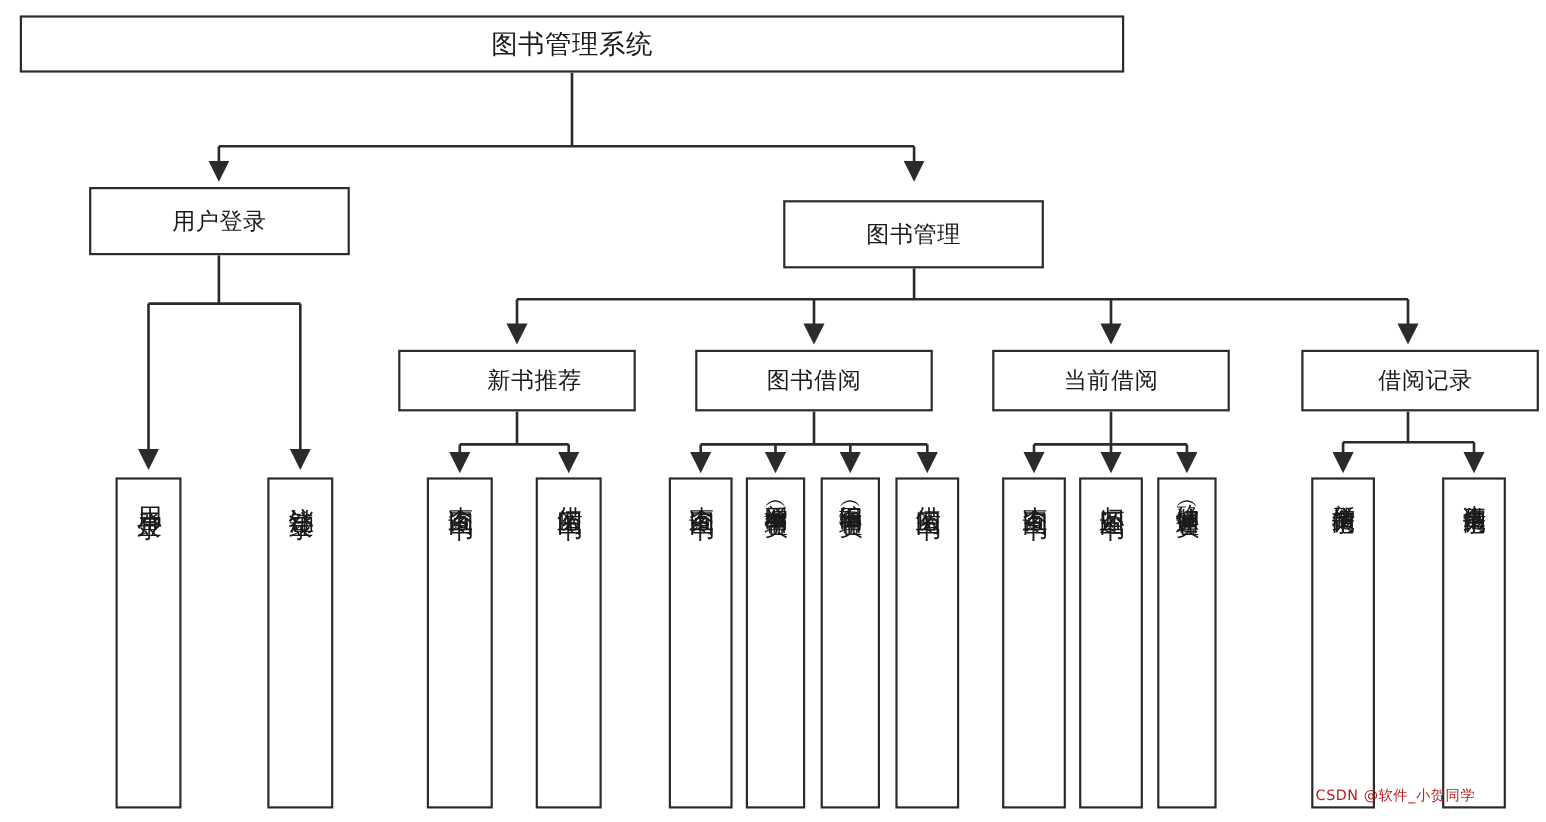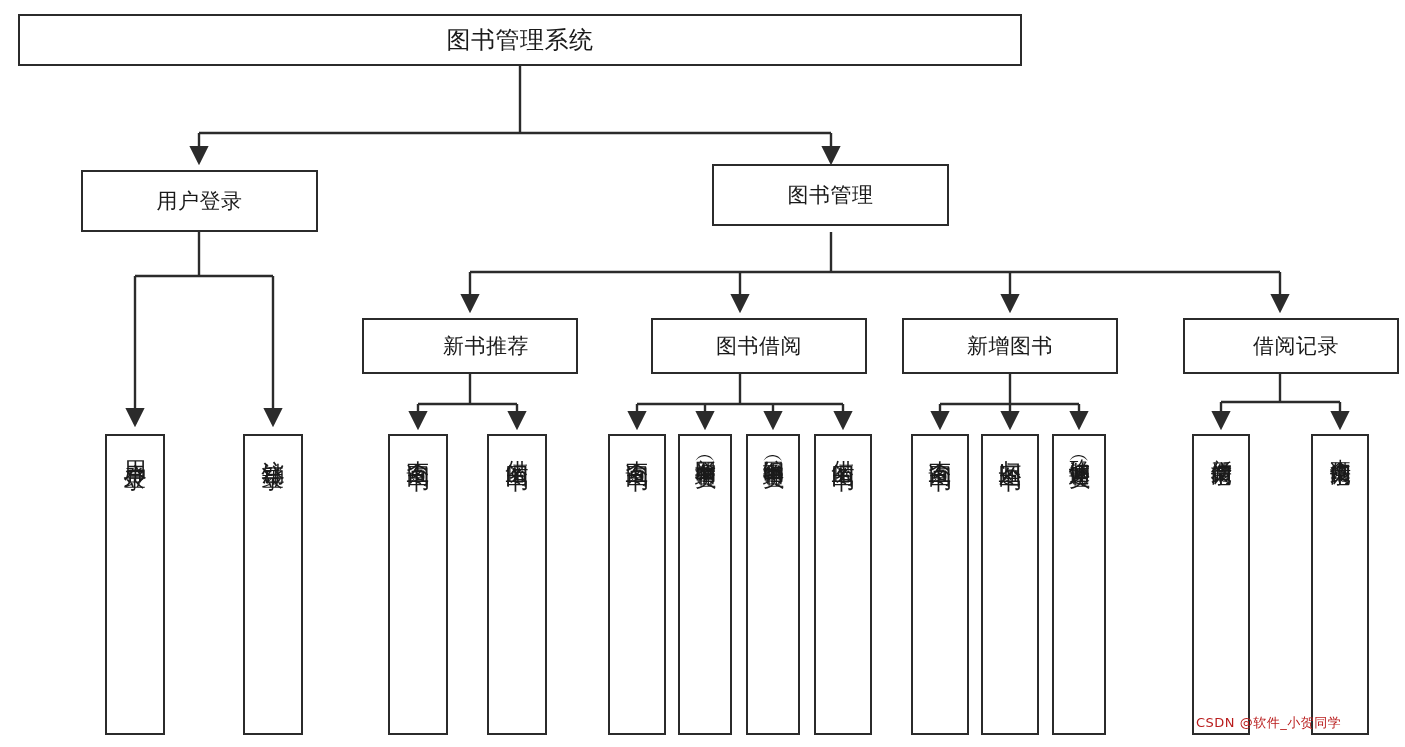--- a/index.html
+++ b/index.html
@@ -134,32 +134,32 @@
     </g>
   </svg>
 
   <div class="node h root" style="left:18px; top:14px; width:1004px; height:52px;">
     <span class="node-label">图书管理系统</span>
   </div>
 
   <div class="node h" style="left:81px; top:170px; width:237px; height:62px;">
     <span class="node-label">用户登录</span>
   </div>
-  <div class="node h" style="left:712px; top:164px; width:237px; height:62px;">
+  <div class="node h" style="left:712px; top:182px; width:237px; height:62px;">
     <span class="node-label">图书管理</span>
   </div>
 
   <div class="node h" style="left:362px; top:318px; width:216px; height:56px;padding-left:32px;">
     <span class="node-label">新书推荐</span>
   </div>
-  <div class="node h" style="left:632px; top:318px; width:216px; height:56px;margin-left:19px;">
+  <div class="node h" style="left:632px; top:318px; width:216px; height:56px;">
     <span class="node-label">图书借阅</span>
   </div>
   <div class="node h" style="left:902px; top:318px; width:216px; height:56px;">
-    <span class="node-label">新增图书</span>
+    <span class="node-label">当前借阅</span>
   </div>
   <div class="node h" style="left:1183px; top:318px; width:216px; height:56px;padding-left:10px;">
     <span class="node-label">借阅记录</span>
   </div>
 
   <div class="node v" style="left:105px; top:434px; width:60px; height:301px;">
     <span class="node-label">用户登录</span>
   </div>
   <div class="node v" style="left:243px; top:434px; width:60px; height:301px;">
     <span class="node-label">注销登录</span>

